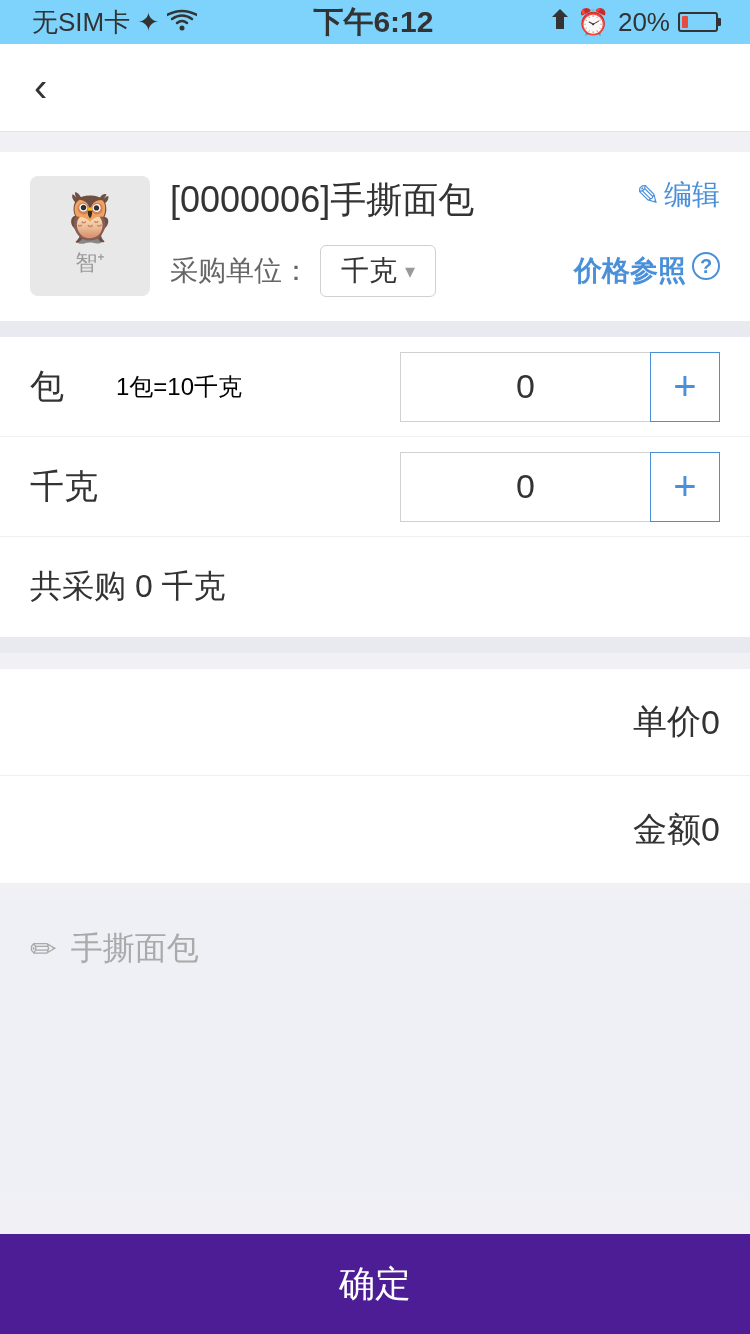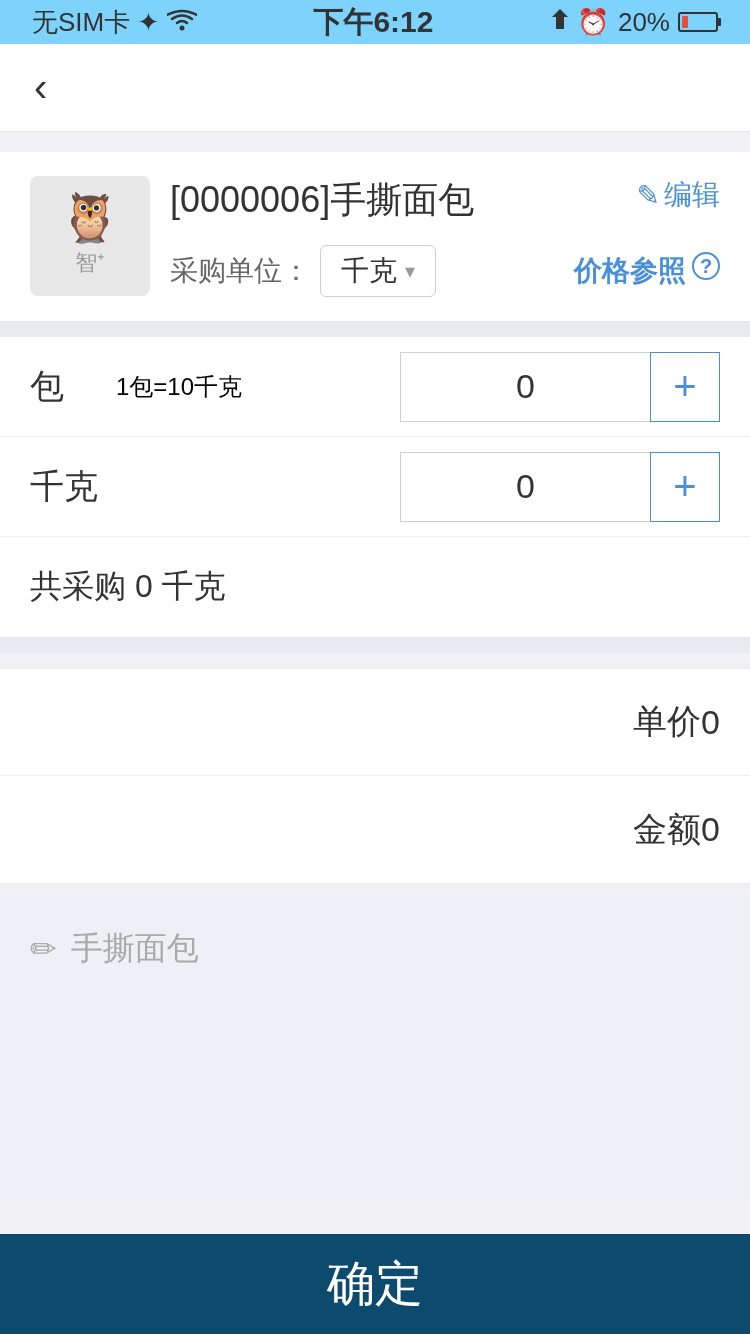--- a/index.html
+++ b/index.html
@@ -326,23 +326,23 @@
       min-height: 200px;
     }
 
     
     .confirm-btn {
       position: fixed;
       bottom: 0;
       left: 0;
       width: 750px;
       height: 100px;
-      background: #0c4a6e;
+      background: #4c1d95;
       color: #fff;
-      font-size: 48px;
+      font-size: 36px;
       display: flex;
       align-items: center;
       justify-content: center;
       cursor: pointer;
       border: none;
       outline: none;
     }
 
     .main-content {
       padding-bottom: 100px;

